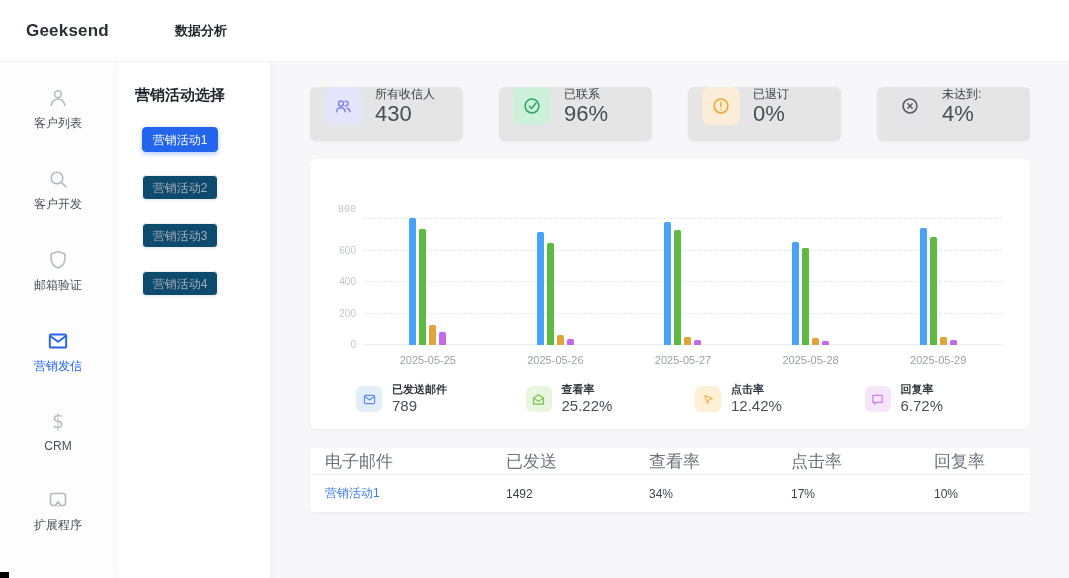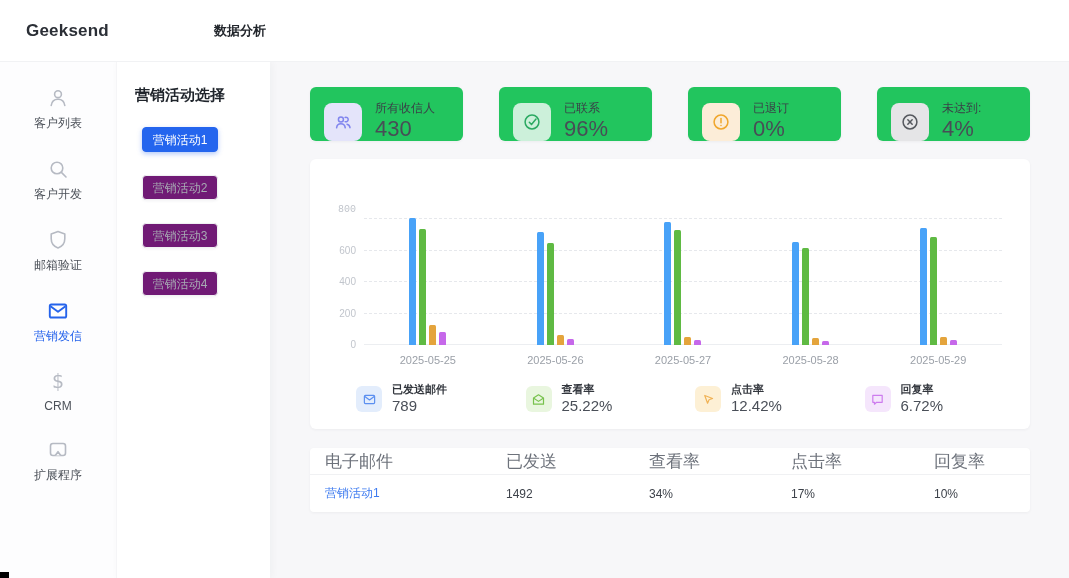--- a/index.html
+++ b/index.html
@@ -1,54 +1,54 @@
 <!DOCTYPE html>
 <html><head>
 <meta charset="utf-8">
 <style>
   * { margin:0; padding:0; box-sizing:border-box; }
   html,body { width:1069px; height:578px; overflow:hidden; background:#fff;
     font-family:"Liberation Sans","DejaVu Sans",sans-serif; }
 
   
   .header { height:62px; background:#fff; display:flex; align-items:center;
-    border-bottom:1px solid #f1f2f4; position:relative; z-index:5;gap:39px; }
+    border-bottom:1px solid #f1f2f4; position:relative; z-index:5; }
   .logo { font-size:17px; font-weight:700; color:#2b2f36; letter-spacing:.2px; margin-left:26px; }
   .page-title { font-size:13px; font-weight:700; color:#22262c; margin-left:66px; }
 
   
   .app-body { display:flex; height:516px; }
 
   
   .rail { width:116px; background:#fdfdfe; padding-top:24px; display:flex;
-    flex-direction:column; align-items:center; gap:25px; flex-shrink:0; }
+    flex-direction:column; align-items:center; gap:35px; flex-shrink:0; }
   .nav-item { display:flex; flex-direction:column; align-items:center; gap:5px;
     cursor:pointer; width:90px; }
   .nav-icon { color:#b6bac3; height:24px; display:flex; align-items:center; justify-content:center; }
   .nav-label { font-size:12px; color:#4b5058; }
   .nav-item.active .nav-icon, .nav-item.active .nav-label { color:#2563eb; }
 
   
   .panel { width:154px; background:#fff; border-left:1px solid #f5f5f7;
     box-shadow:2px 0 8px rgba(30,40,60,.04); padding:24px 0 0 18px; flex-shrink:0; position:relative; z-index:2; }
   .panel-title { font-size:15px; font-weight:700; color:#1f242b; margin-bottom:22px; }
   .camp-btn { display:block; width:76px; height:25px; line-height:24px; text-align:center;
     font-size:12px; border-radius:4px; margin:0 0 23px 7px; cursor:pointer;
-    background:#701a75; border:1px solid #f0f1f3; color:#a7abb3;
+    background:#0c4a6e; border:1px solid #f0f1f3; color:#a7abb3;
     box-shadow:0 1px 3px rgba(30,40,60,.06); }
   .camp-btn.active { background:#2465ee; border-color:#2465ee; color:#fff;
     box-shadow:0 2px 5px rgba(36,101,238,.35); }
 
   
   .main { flex:1; background:#f7f7f9; padding:25px 39px 0 40px; overflow:hidden; }
 
   
   .stats-row { display:flex; gap:36px; }
-  .stat-card { flex:1; background:#22c55e; border-radius:6px; height:54px;
-    box-shadow:0 1px 3px rgba(30,40,60,.05); display:flex; align-items:flex-end; padding:0 14px; }
+  .stat-card { flex:1; background:#e5e5e5; border-radius:6px; height:54px;
+    box-shadow:0 1px 3px rgba(30,40,60,.05); display:flex; align-items:flex-start; padding:0 14px; }
   .stat-ico { width:38px; height:38px; border-radius:8px; display:flex;
     align-items:center; justify-content:center; margin-right:13px; flex-shrink:0; }
   .stat-label { font-size:12px; color:#3a3f47; font-weight:500; line-height:1.2; }
   .stat-value { font-size:22px; color:#484d56; line-height:1.1; margin-top:1px; }
 
   
   .chart-card { background:#fff; border-radius:6px; margin-top:18px; height:270px;
     box-shadow:0 1px 3px rgba(30,40,60,.05); padding:36px 22px 0 20px; }
   .chart-area { position:relative; height:176px; }
   .grid-layer { position:absolute; left:34px; right:6px; top:0; bottom:26px; }

